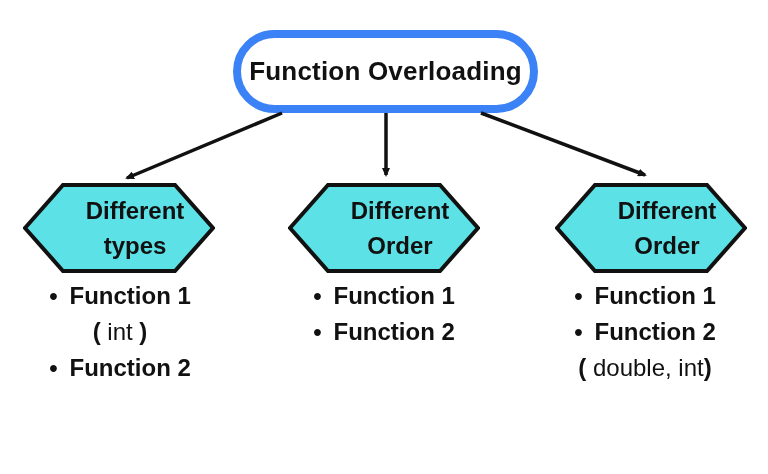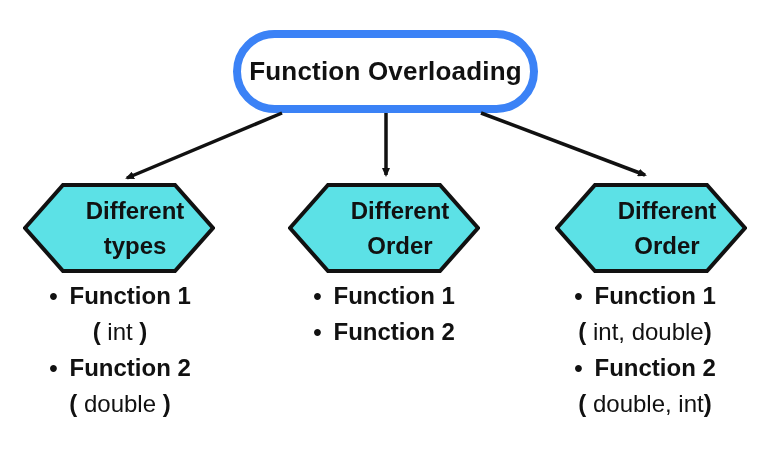--- a/index.html
+++ b/index.html
@@ -154,28 +154,26 @@
     <div class="hex-label">
       <div>Different</div>
       <div>Order</div>
     </div>
   </div>
 
   <div class="column col-left">
     <div class="line func-line"><span class="bullet">•</span><span>Function 1</span></div>
     <div class="line param-line"><span class="paren">(</span><span> int </span><span class="paren">)</span></div>
     <div class="line func-line"><span class="bullet">•</span><span>Function 2</span></div>
-    <div class="line param-line"><span class="paren">(</span><span> double </span><span class="paren">)</span></div>
   </div>
 
   <div class="column col-middle">
     <div class="line func-line"><span class="bullet">•</span><span>Function 1</span></div>
     <div class="line func-line"><span class="bullet">•</span><span>Function 2</span></div>
   </div>
 
   <div class="column col-right">
     <div class="line func-line"><span class="bullet">•</span><span>Function 1</span></div>
-    <div class="line param-line"><span class="paren">(</span><span> int, double</span><span class="paren">)</span></div>
     <div class="line func-line"><span class="bullet">•</span><span>Function 2</span></div>
     <div class="line param-line"><span class="paren">(</span><span> double, int</span><span class="paren">)</span></div>
   </div>
 
 </div>
 
 </body></html>

